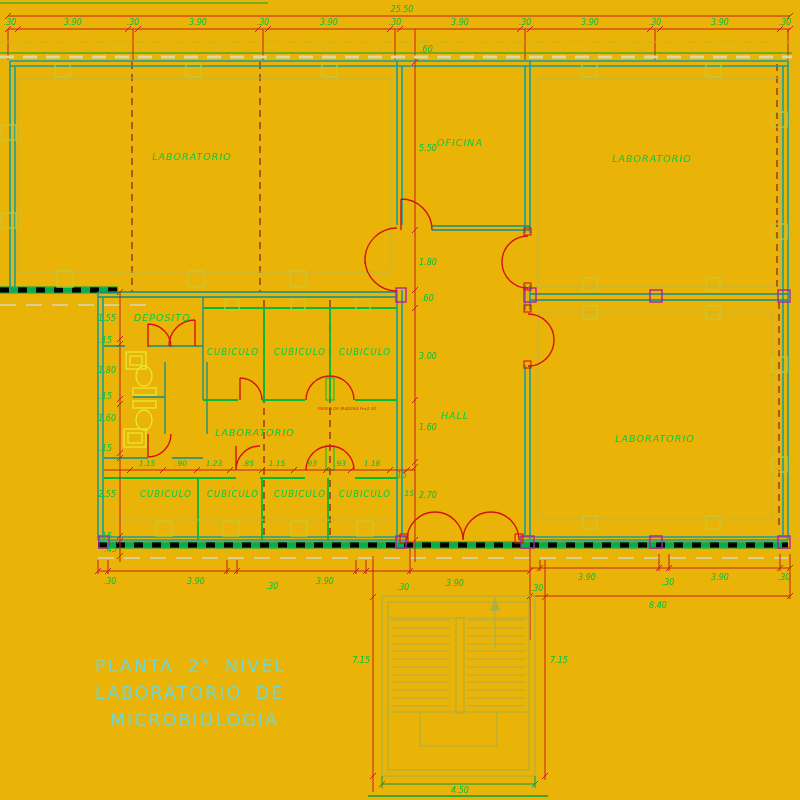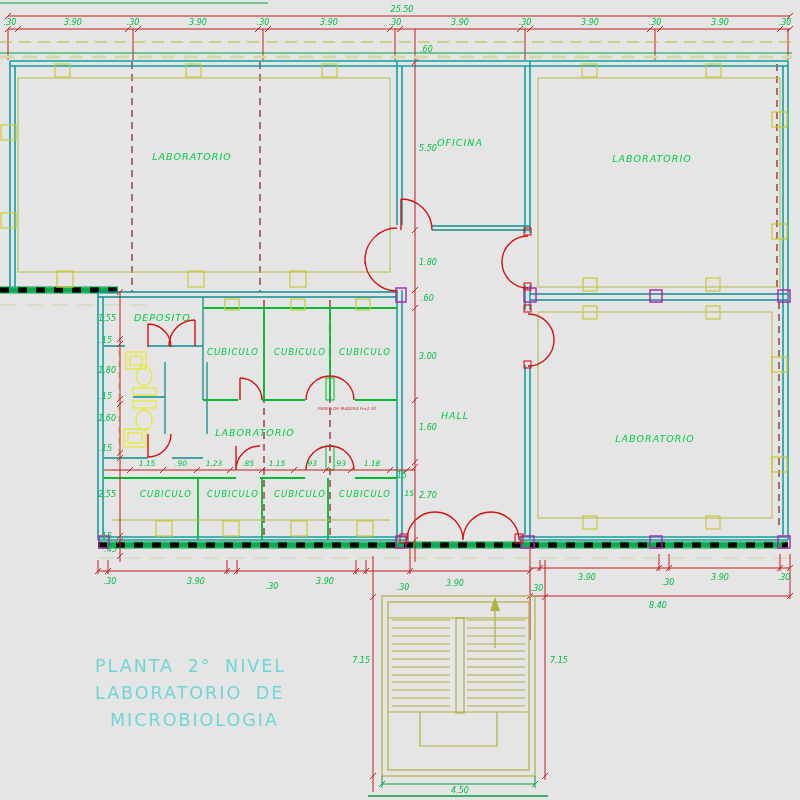--- a/index.html
+++ b/index.html
@@ -1,16 +1,16 @@
 <!DOCTYPE html>
 <html><head>
 <meta charset="utf-8">
 <style>
   html,body{margin:0;padding:0;background:#000;}
-  .stage{width:800px;height:800px;background:#e5e5e5;position:relative;overflow:hidden;}
+  .stage{width:800px;height:800px;background:#eab308;position:relative;overflow:hidden;}
   svg{display:block;}
   text{font-family:"DejaVu Sans",sans-serif;}
   .dim{fill:#00c040;font-size:8px;font-style:italic;}
   .dimsm{fill:#00c040;font-size:7.5px;font-style:italic;}
   .room{fill:#00cc44;font-size:9.5px;font-style:italic;letter-spacing:1px;}
   .note{fill:#cc2222;font-size:4.2px;font-style:italic;}
   .title-t{fill:#6fd6d6;font-size:17.5px;letter-spacing:2px;word-spacing:6px;}
   .mid{text-anchor:middle;}
   .end{text-anchor:end;}
   .wall{stroke:#12a0a0;stroke-width:1.6;fill:none;}

